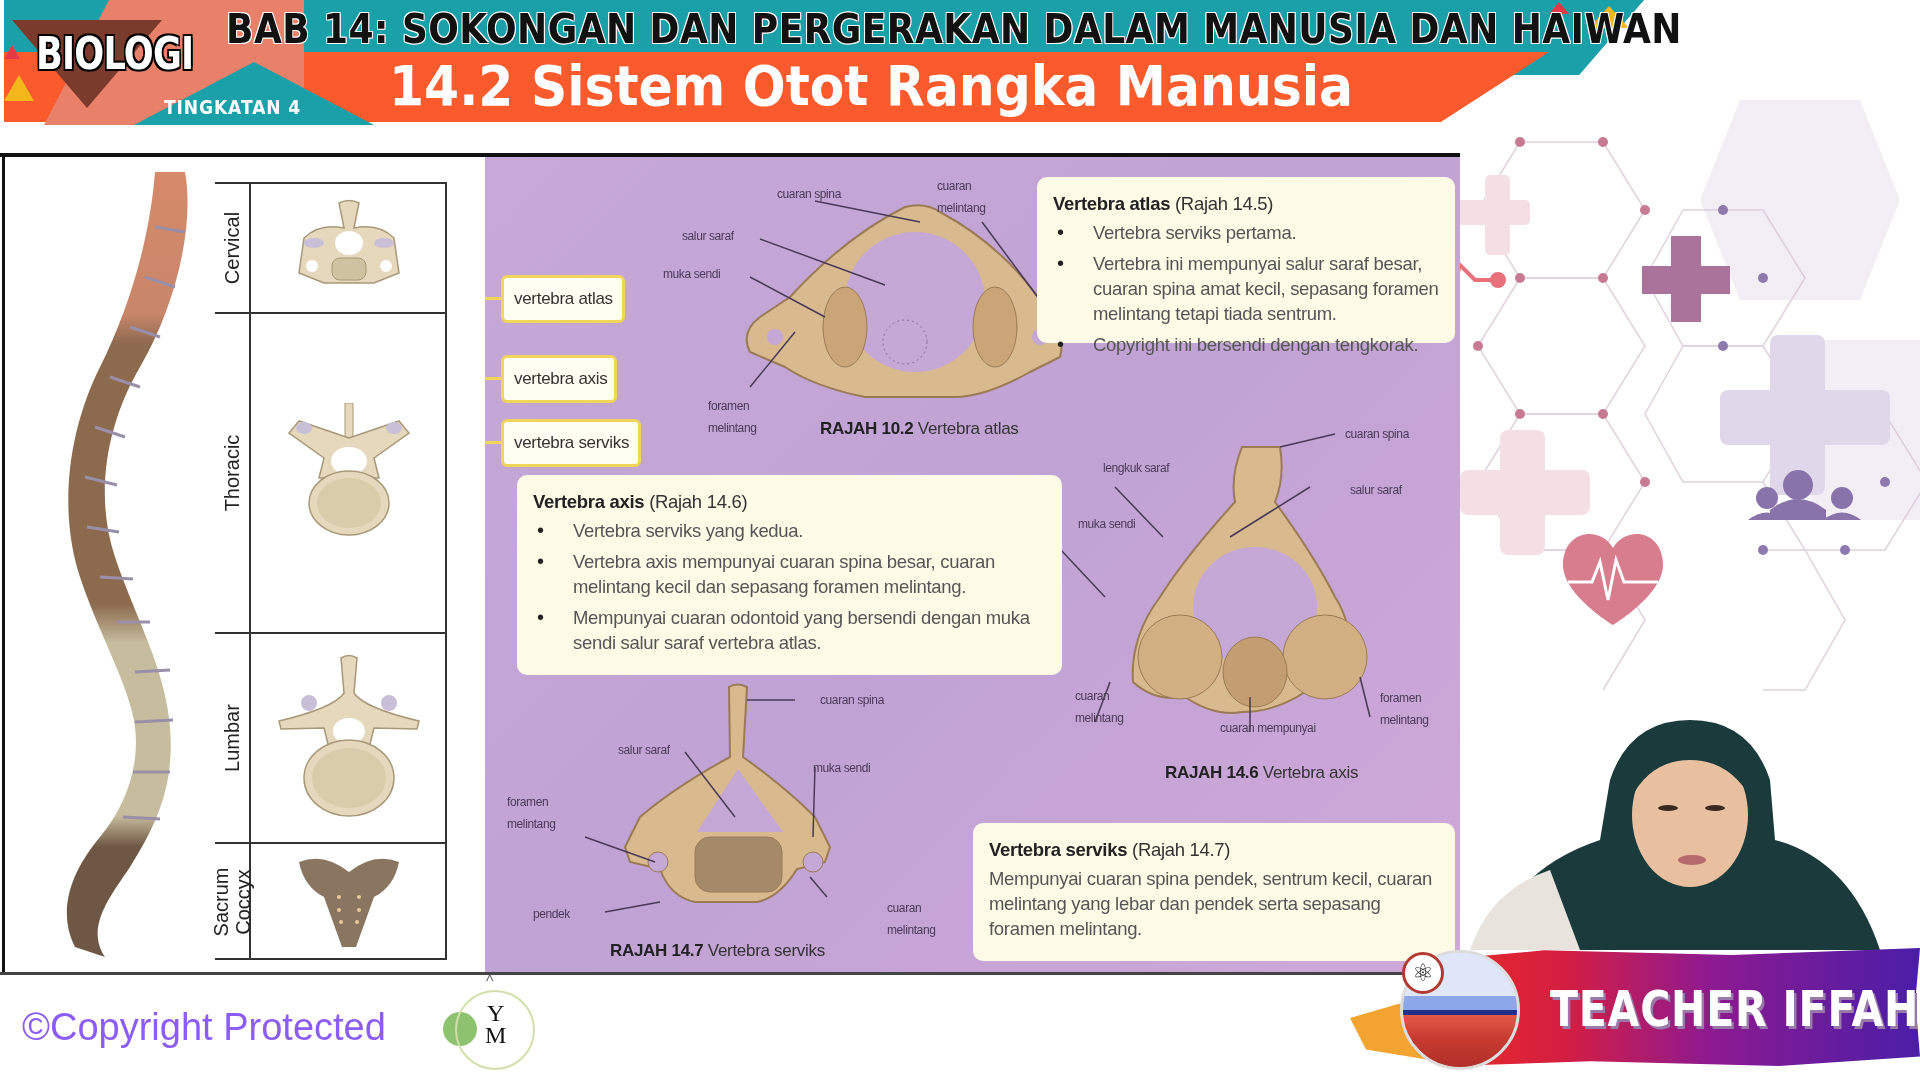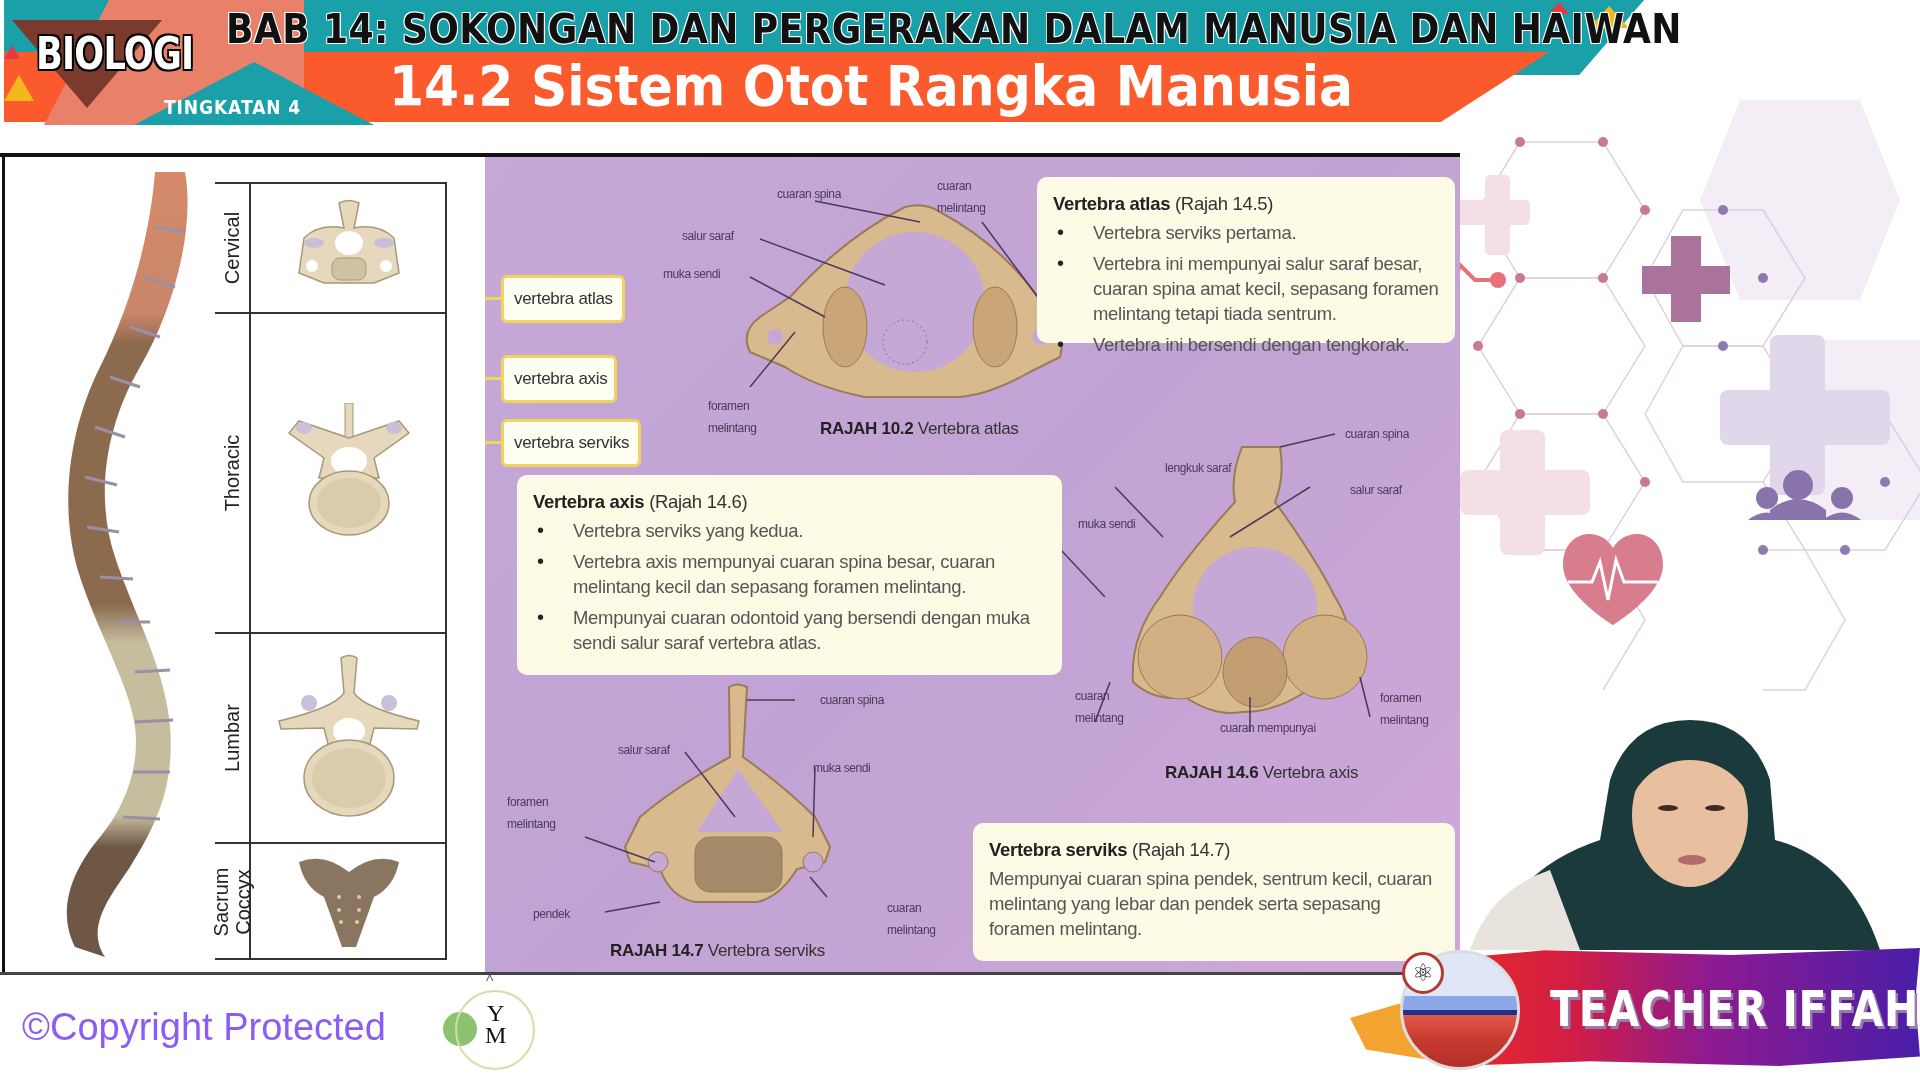--- a/index.html
+++ b/index.html
@@ -341,35 +341,35 @@
       <div class="lbl" style="left:197px; top:68px;">salur saraf</div>
       <div class="lbl" style="left:178px; top:106px;">muka sendi</div>
       <div class="lbl" style="left:223px; top:238px; white-space:normal; width:80px;">foramen melintang</div>
       <div class="caption" style="left:335px; top:262px;"><b>RAJAH 10.2</b> <span>Vertebra atlas</span></div>
 
       <div class="info" style="left:552px; top:20px; width:418px; height:166px;">
         <div class="hd"><b>Vertebra atlas</b> <span>(Rajah 14.5)</span></div>
         <ul>
           <li>Vertebra serviks pertama.</li>
           <li>Vertebra ini mempunyai salur saraf besar, cuaran spina amat kecil, sepasang foramen melintang tetapi tiada sentrum.</li>
-          <li>Vertebra ini bersendi dengan tengkorak.</li>
+          <li>Copyright ini bersendi dengan tengkorak.</li>
         </ul>
       </div>
 
       <div class="info" style="left:32px; top:318px; width:545px; height:200px;">
         <div class="hd"><b>Vertebra axis</b> <span>(Rajah 14.6)</span></div>
         <ul>
           <li>Vertebra serviks yang kedua.</li>
           <li>Vertebra axis mempunyai cuaran spina besar, cuaran melintang kecil dan sepasang foramen melintang.</li>
           <li>Mempunyai cuaran odontoid yang bersendi dengan muka sendi salur saraf vertebra atlas.</li>
         </ul>
       </div>
 
       <div class="lbl" style="left:860px; top:266px;">cuaran spina</div>
-      <div class="lbl" style="left:680px; top:300px;">lengkuk saraf</div>
+      <div class="lbl" style="left:618px; top:300px;">lengkuk saraf</div>
       <div class="lbl" style="left:865px; top:322px;">salur saraf</div>
       <div class="lbl" style="left:593px; top:356px;">muka sendi</div>
       <div class="lbl" style="left:590px; top:528px; white-space:normal; width:80px;">cuaran melintang</div>
       <div class="lbl" style="left:735px; top:560px;">cuaran mempunyai</div>
       <div class="lbl" style="left:895px; top:530px; white-space:normal; width:80px;">foramen melintang</div>
       <div class="caption" style="left:680px; top:606px;"><b>RAJAH 14.6</b> <span>Vertebra axis</span></div>
 
       <div class="lbl" style="left:335px; top:532px;">cuaran spina</div>
       <div class="lbl" style="left:133px; top:582px;">salur saraf</div>
       <div class="lbl" style="left:328px; top:600px;">muka sendi</div>

